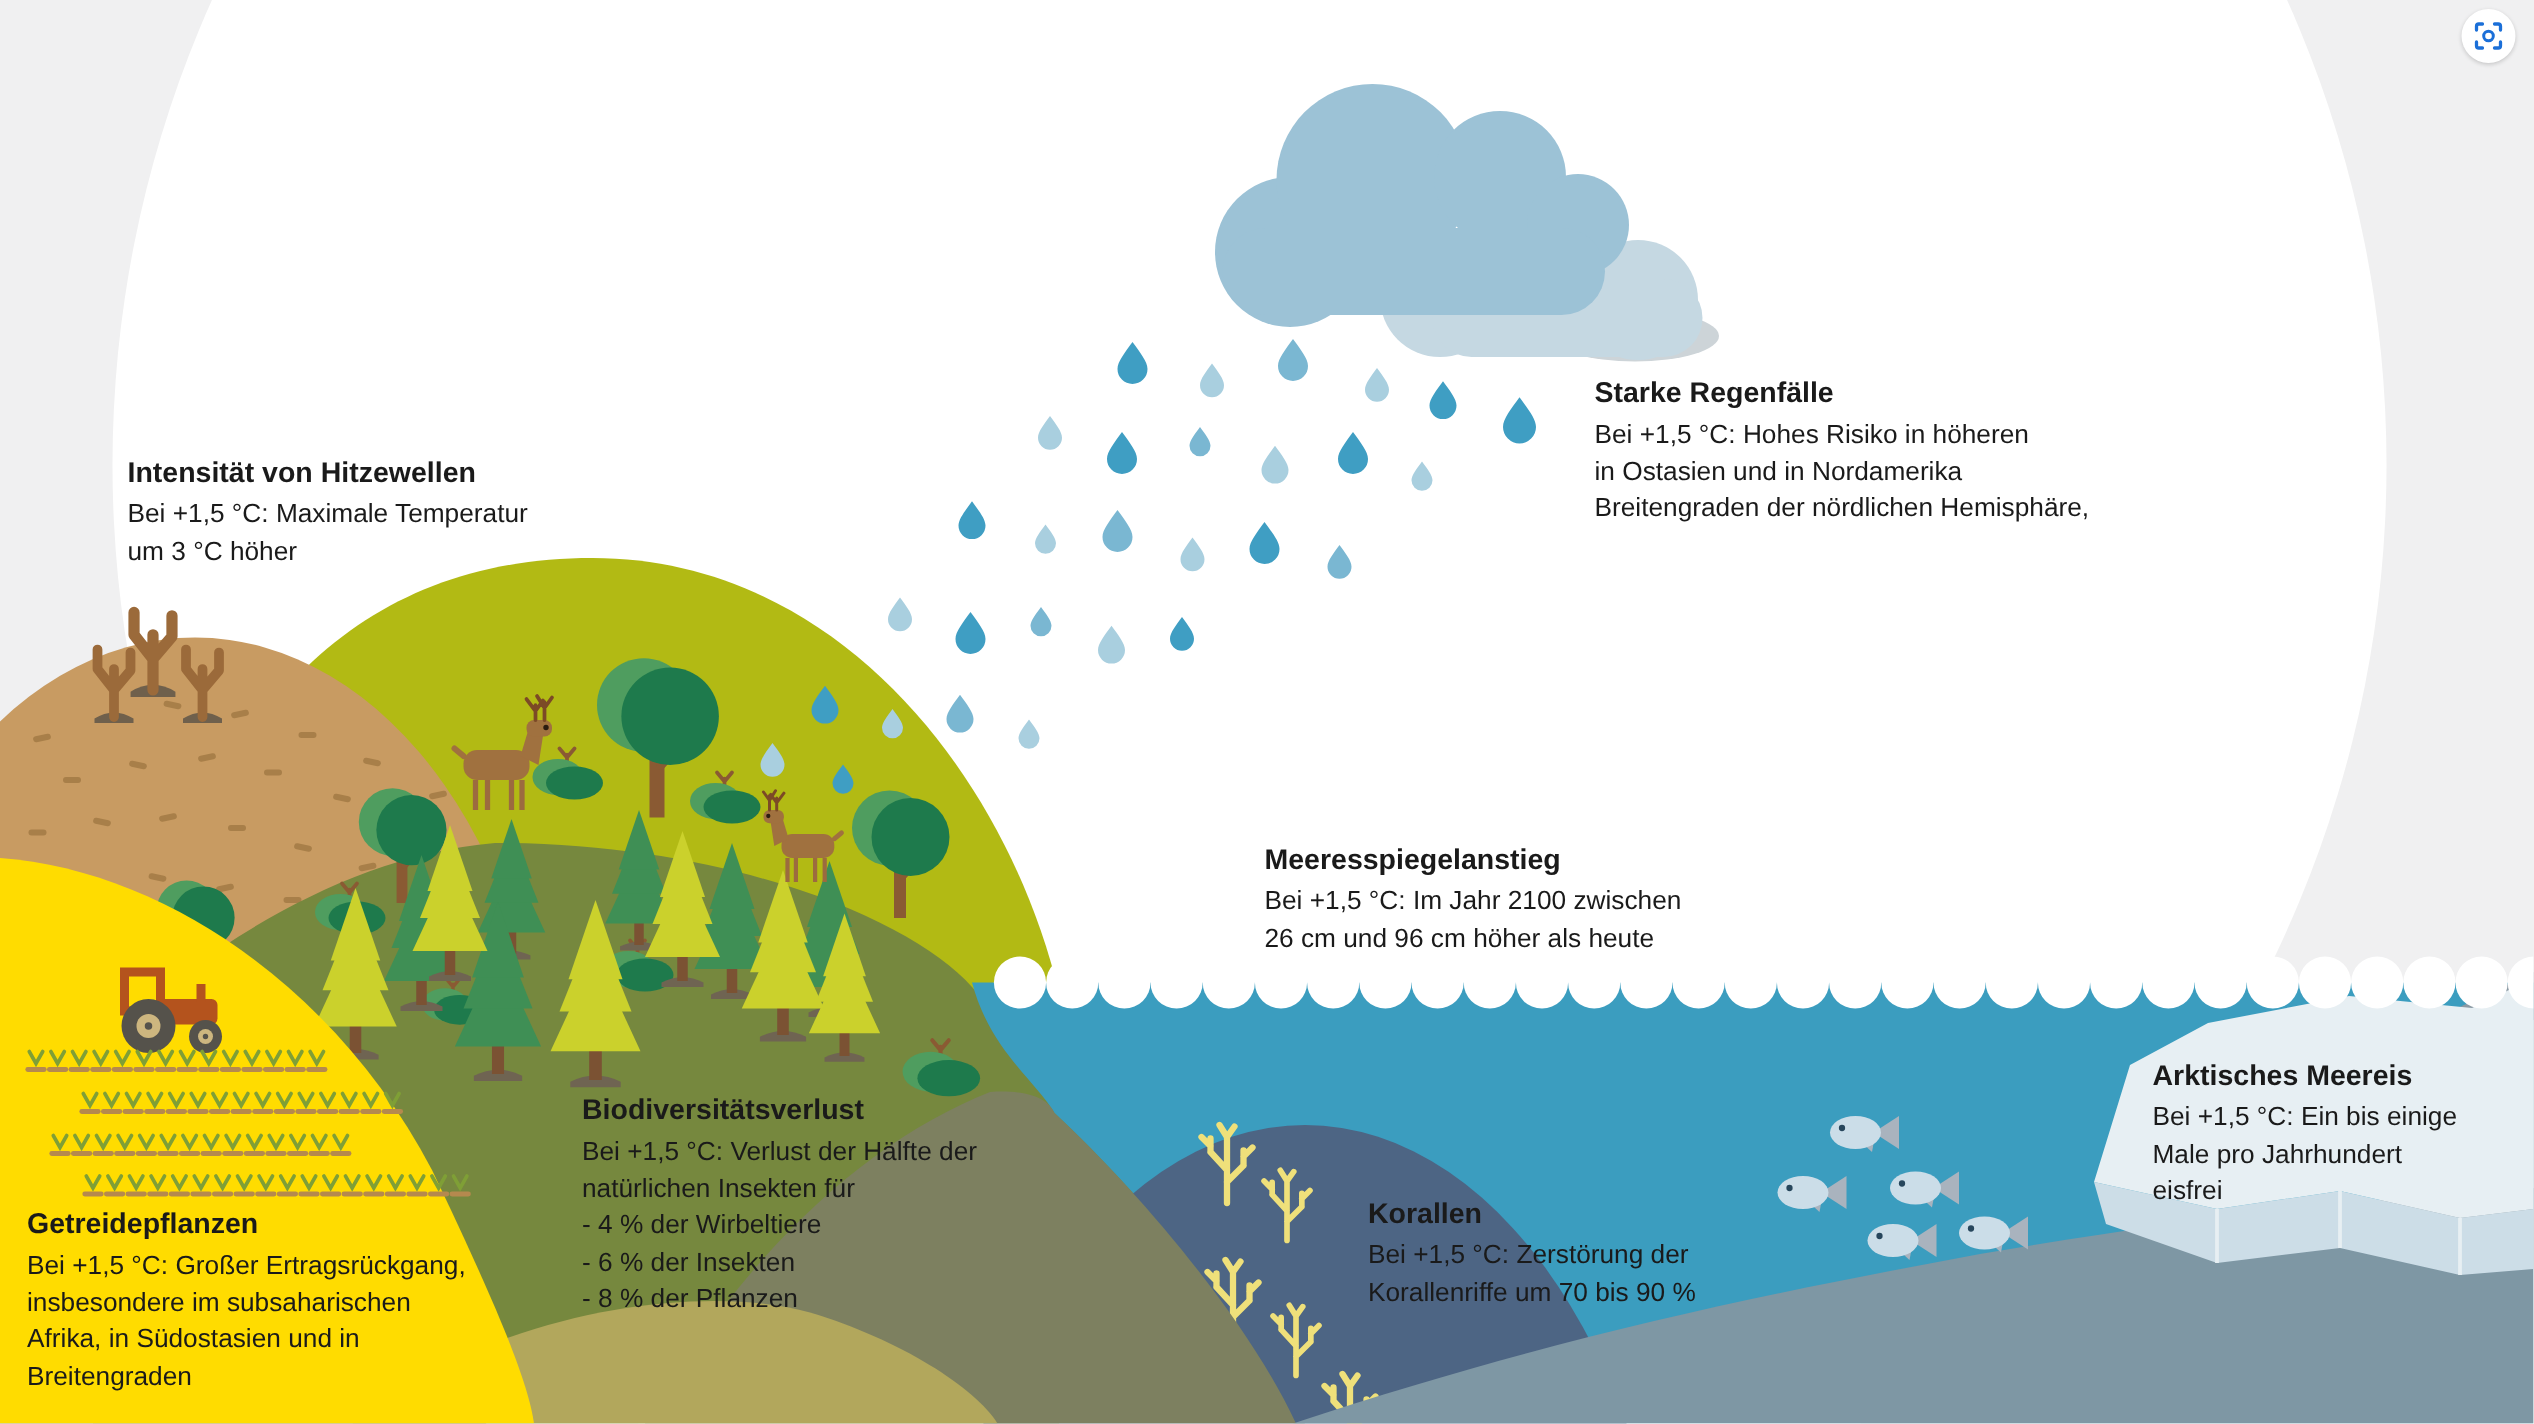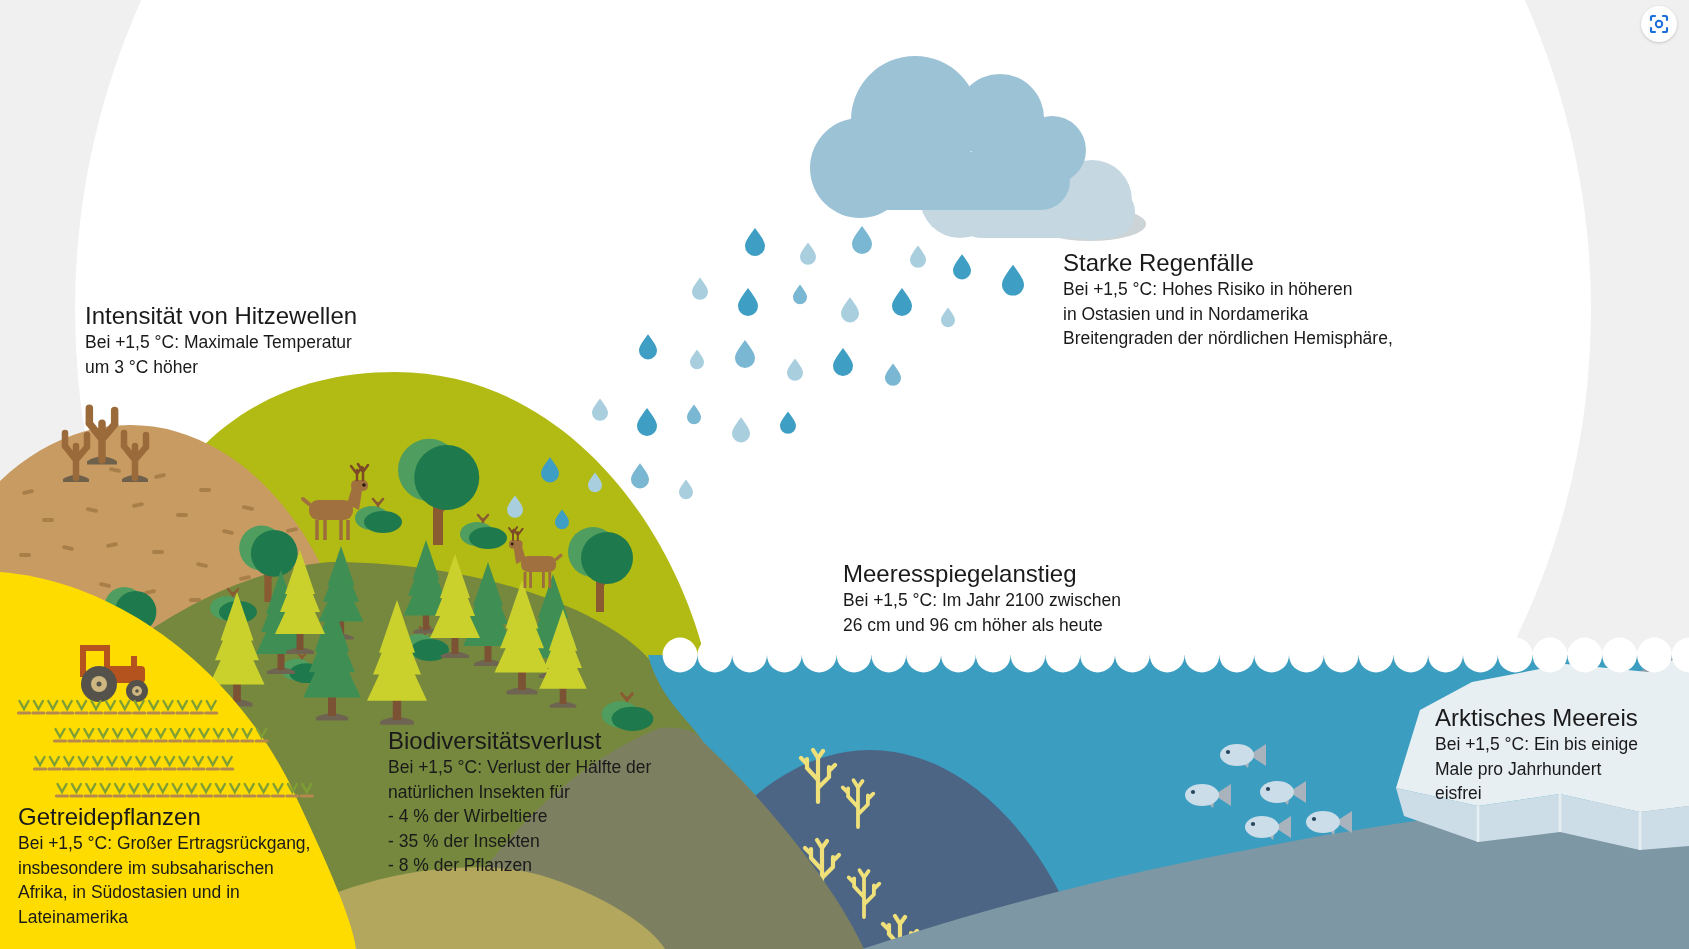--- a/index.html
+++ b/index.html
@@ -1,21 +1,21 @@
 <!DOCTYPE html>
 <html><head>
 <meta charset="utf-8">
 <style>
   html,body{margin:0;padding:0;background:#f0f0f1;}
   .stage{position:relative;width:1689px;height:949px;overflow:hidden;background:#f0f0f1;
          font-family:"Liberation Sans",sans-serif;}
   .stage svg.art{position:absolute;left:0;top:0;}
   .labels{position:absolute;left:0;top:0;width:100%;height:100%;}
   .label{position:absolute;color:#1a1a1a;font:17.5px/24.5px "Liberation Sans",sans-serif;white-space:nowrap;}
-  .label .t{font-size:24px;font-weight:normal;line-height:25px;margin-bottom:2px;}
+  .label .t{font-size:19px;font-weight:bold;line-height:25px;margin-bottom:2px;}
   .tool-btn{position:absolute;left:1641px;top:6px;width:36px;height:36px;border-radius:50%;
             background:#ffffff;box-shadow:0 1px 3px rgba(0,0,0,.18);display:flex;
             align-items:center;justify-content:center;cursor:pointer;}
 </style>
 </head>
 <body>
 
 <div class="stage">
 
 <svg class="art" width="1689" height="949" viewBox="0 0 1689 949">
@@ -339,29 +339,34 @@
   <div class="label" style="left:843px;top:561px">
     <div class="t">Meeresspiegelanstieg</div>
     <div>Bei +1,5 °C: Im Jahr 2100 zwischen</div>
     <div>26 cm und 96 cm höher als heute</div>
   </div>
   <div class="label" style="left:388px;top:728px">
     <div class="t">Biodiversitätsverlust</div>
     <div>Bei +1,5 °C: Verlust der Hälfte der</div>
     <div>natürlichen Insekten für</div>
     <div>- 4 % der Wirbeltiere</div>
-    <div>- 35 % der Insekten</div>
+    <div>- 6 % der Insekten</div>
     <div>- 8 % der Pflanzen</div>
   </div>
   <div class="label" style="left:18px;top:804px">
     <div class="t">Getreidepflanzen</div>
     <div>Bei +1,5 °C: Großer Ertragsrückgang,</div>
     <div>insbesondere im subsaharischen</div>
     <div>Afrika, in Südostasien und in</div>
-    <div>Lateinamerika</div>
+    <div>Breitengraden</div>
+  </div>
+  <div class="label" style="left:912px;top:797px">
+    <div class="t">Korallen</div>
+    <div>Bei +1,5 °C: Zerstörung der</div>
+    <div>Korallenriffe um 70 bis 90 %</div>
   </div>
   <div class="label" style="left:1435px;top:705px">
     <div class="t">Arktisches Meereis</div>
     <div>Bei +1,5 °C: Ein bis einige</div>
     <div>Male pro Jahrhundert</div>
     <div>eisfrei</div>
   </div>
 </div>
 
 <div class="tool-btn">

